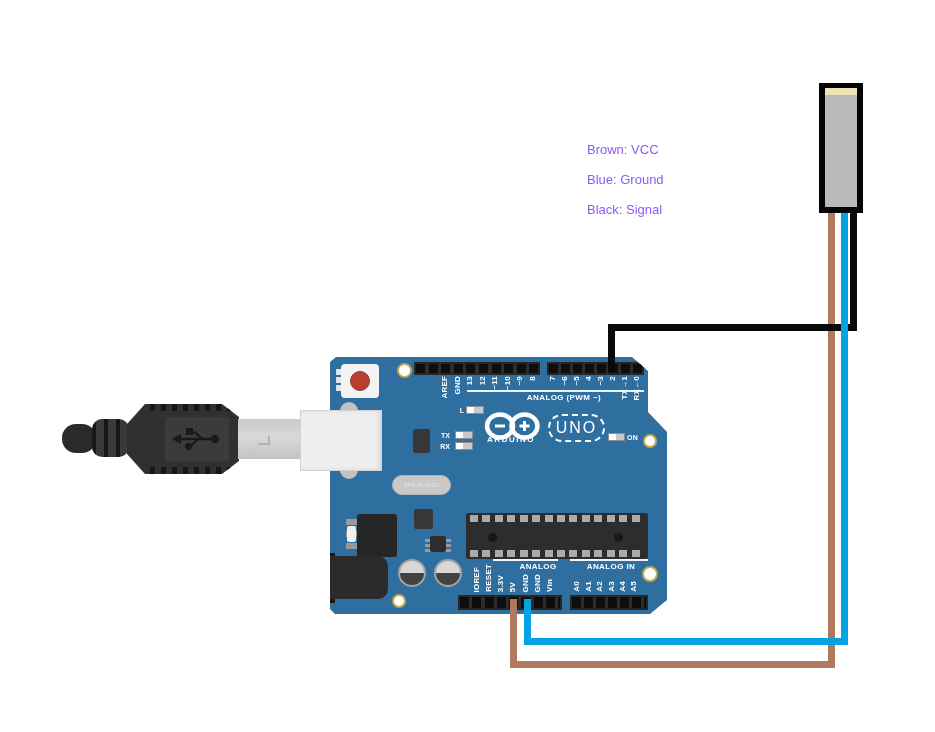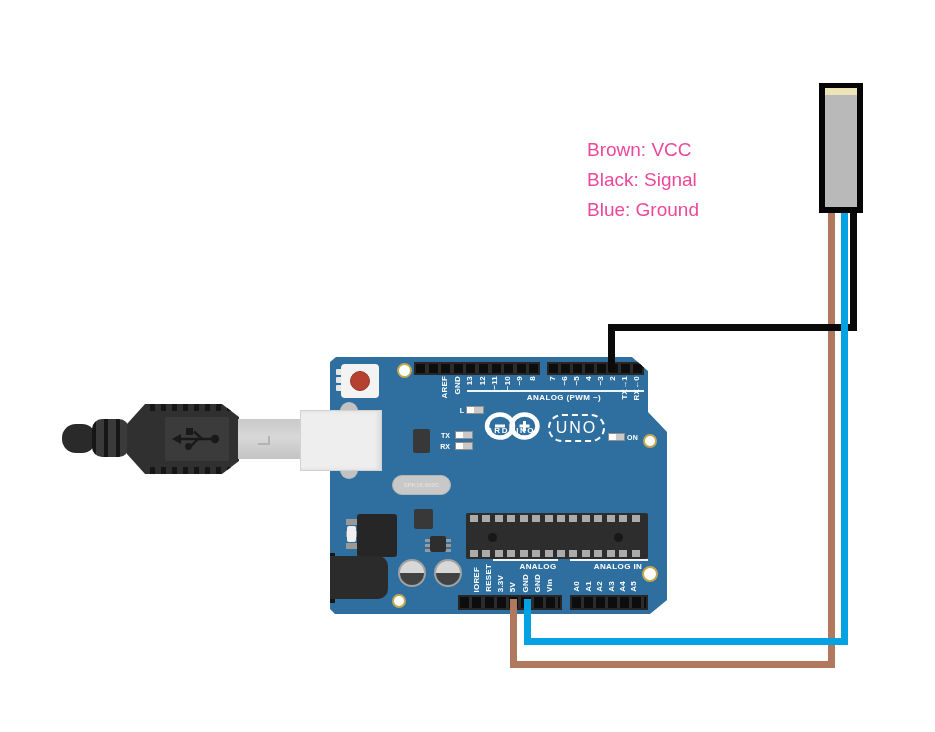--- a/index.html
+++ b/index.html
@@ -1,20 +1,20 @@
 <!DOCTYPE html>
 <html><head>
 <meta charset="utf-8">
 <style>
   html,body{margin:0;padding:0;background:#fff;}
   #screen{position:relative;width:935px;height:732px;background:#ffffff;overflow:hidden;
           font-family:"Liberation Sans",sans-serif;}
   .a{position:absolute;}
   
-  .legend{font-size:19px;line-height:30px;color:#ec4899;}
+  .legend{font-size:13px;line-height:30px;color:#8b5cf6;}
   
   .wire-brown{background:#b0785c;}
   .wire-blue{background:#04a2e2;}
   .wire-black{background:#0a0a0a;}
   
   .board{background:#2e6f9f;
     clip-path:polygon(6px 0,302px 0,318px 14px,318px 55px,337px 75px,337px 243px,320px 257px,5px 257px,0 252px,0 5px);}
   .hdr{background:#262626;}
   .hdr-pins{position:absolute;inset:2px;}
   .pins-10{background:repeating-linear-gradient(90deg,#0d0d0d 0 9px,#2c2c2c 9px 12.6px);}
@@ -35,22 +35,22 @@
              align-items:center;justify-content:center;color:#fff;font-size:16px;letter-spacing:2px;}
   .tab{background:#c2c2c2;}
 </style>
 </head>
 <body>
 
 <div id="screen">
 
   <div class="a legend" style="left:587px;top:135px;">
     <div>Brown: VCC</div>
+    <div>Blue: Ground</div>
     <div>Black: Signal</div>
-    <div>Blue: Ground</div>
   </div>
 
   <div class="a wire-brown" style="left:510px;top:599px;width:7px;height:69px;z-index:4;"></div>
   <div class="a wire-brown" style="left:510px;top:661px;width:325px;height:7px;z-index:4;"></div>
   <div class="a wire-brown" style="left:828px;top:210px;width:7px;height:458px;z-index:4;"></div>
 
   <div class="a wire-black" style="left:608px;top:325px;width:7px;height:47px;z-index:5;"></div>
   <div class="a wire-black" style="left:608px;top:324px;width:249px;height:7px;z-index:5;"></div>
   <div class="a wire-black" style="left:850px;top:210px;width:7px;height:121px;z-index:5;"></div>
 
@@ -115,21 +115,21 @@
     <div class="a chip" style="left:83px;top:72px;width:17px;height:24px;"></div>
     <div class="a chip" style="left:84px;top:152px;width:19px;height:20px;"></div>
 
     <svg class="a" style="left:150px;top:51px;" width="62" height="36" viewBox="0 0 62 36">
       <ellipse cx="20" cy="18" rx="13" ry="11.5" fill="none" stroke="#fff" stroke-width="4.5"></ellipse>
       <ellipse cx="44.5" cy="18" rx="13" ry="11.5" fill="none" stroke="#fff" stroke-width="4.5"></ellipse>
       <line x1="15" y1="18" x2="25" y2="18" stroke="#fff" stroke-width="3"></line>
       <line x1="39.5" y1="18" x2="49.5" y2="18" stroke="#fff" stroke-width="3"></line>
       <line x1="44.5" y1="13" x2="44.5" y2="23" stroke="#fff" stroke-width="3"></line>
     </svg>
-    <div class="a wtext" style="left:150px;top:69px;width:62px;letter-spacing:1.5px;">ARDUINO</div>
+    <div class="a wtext" style="left:150px;top:78px;width:62px;letter-spacing:1.5px;">ARDUINO</div>
 
     <div class="a uno-badge" style="left:218px;top:57px;width:57px;height:28px;">
       <span>UNO</span>
     </div>
 
     <div class="a" style="left:62px;top:118px;width:59px;height:20px;background:#c8c8c8;border:1px solid #b5b5b5;border-radius:10px;box-sizing:border-box;display:flex;align-items:center;justify-content:center;font-size:6px;font-weight:bold;color:#dedede;">
       <span>SPK16.000G</span>
     </div>
 
     <div class="a" style="left:16px;top:162px;width:12px;height:6px;background:#999;"></div>
@@ -156,21 +156,21 @@
     <div class="a cap" style="left:68px;top:202px;width:28px;height:28px;"></div>
     <div class="a cap" style="left:104px;top:202px;width:28px;height:28px;"></div>
 
     <div class="a" style="left:-14px;top:196px;width:19px;height:50px;background:#161616;border-radius:3px 0 0 3px;"></div>
     <div class="a" style="left:0px;top:199px;width:58px;height:43px;background:#2b2b2b;border-radius:0 10px 10px 0;"></div>
     <div class="a" style="left:-12px;top:228px;width:7px;height:12px;background:#4f4f4f;"></div>
 
     <div class="a wline" style="left:163px;top:202px;width:65px;"></div>
     <div class="a wtext" style="left:178px;top:205px;width:60px;">ANALOG</div>
     <div class="a wline" style="left:240px;top:202px;width:78px;"></div>
-    <div class="a wtext" style="left:253px;top:205px;width:70px;">ANALOG IN</div>
+    <div class="a wtext" style="left:246px;top:205px;width:70px;">ANALOG IN</div>
 
     <div class="a vlbl" style="left:142px;bottom:22px;">IOREF</div>
     <div class="a vlbl" style="left:154px;bottom:22px;">RESET</div>
     <div class="a vlbl" style="left:166px;bottom:22px;">3.3V</div>
     <div class="a vlbl" style="left:178px;bottom:22px;">5V</div>
     <div class="a vlbl" style="left:191px;bottom:22px;">GND</div>
     <div class="a vlbl" style="left:203px;bottom:22px;">GND</div>
     <div class="a vlbl" style="left:215px;bottom:22px;">Vin</div>
     <div class="a vlbl" style="left:242px;bottom:22px;">A0</div>
     <div class="a vlbl" style="left:254px;bottom:22px;">A1</div>

